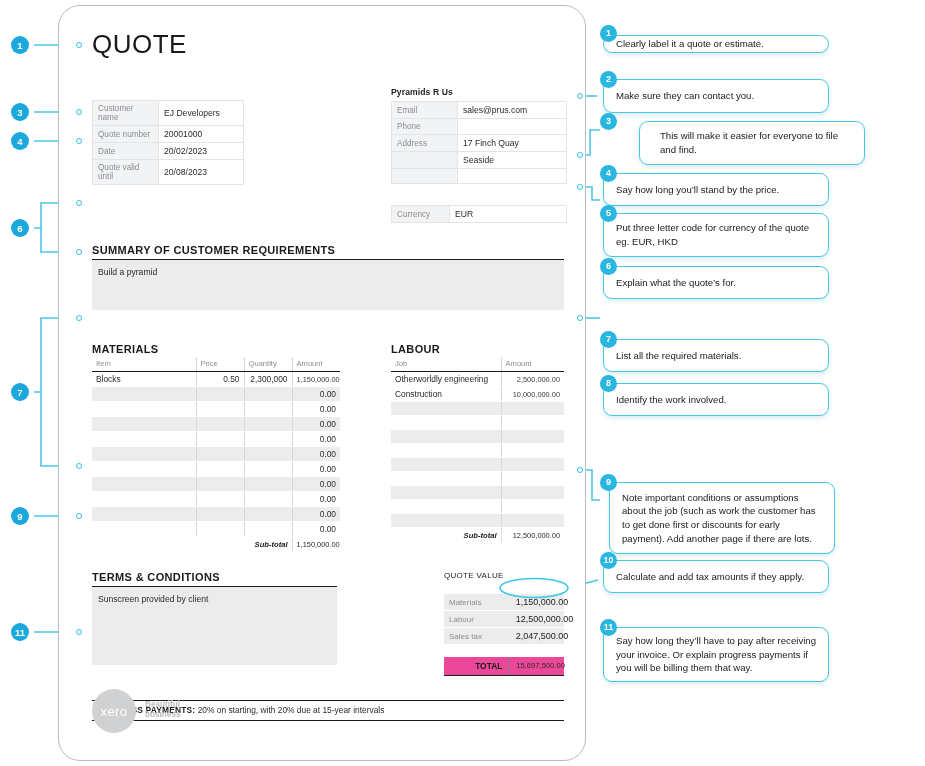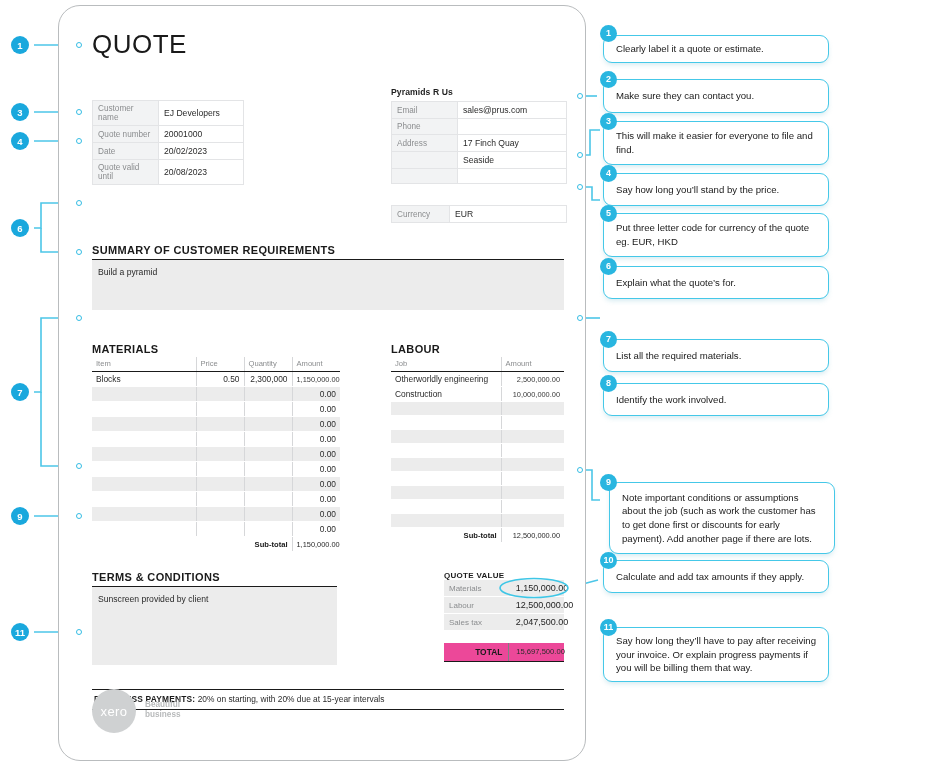--- a/index.html
+++ b/index.html
@@ -68,21 +68,21 @@
     border-bottom: 1px solid #ffffff;
   }
   .itbl tbody tr.alt td { background: #ececec; }
   .itbl td.num { font-size: 7.4px; color: #3a3a3a; }
   .itbl td.vline { border-left: 1px solid #d6d7d9; }
   .itbl th.vline { border-left: 1px solid #d6d7d9; }
   .subrow td {
     border-top: 1.4px solid #1a1a1a; border-bottom: none;
     font-size: 7.6px; padding-top: 3px; background: #fff !important;
   }
-  .subrow td.lab { font-weight: bold; color: #1a1a1a; text-align: right; }
+  .subrow td.lab { font-weight: bold; color: #1a1a1a; text-align: right; font-style: italic; }
   .subrow td.amt { font-size: 7.4px; color: #2b2b2b; }
 
   
   .qv { width: 100%; border-collapse: collapse; table-layout: fixed; }
   .qv td {
     font-size: 8px; padding: 3px 5px; height: 16px;
     border-bottom: 1px solid #fff;
   }
   .qv td.k { background: #ececec; color: #8b8d8f; width: 54%; }
   .qv td.v { background: #ececec; color: #232323; font-size: 9px; text-align: left; padding-left: 7px; }
@@ -415,21 +415,21 @@
 
       <div style="display:flex; margin-top:20px;">
         <div style="width:245px;">
           <div class="sec-head thin">TERMS &amp; CONDITIONS</div>
           <div class="grey-box" style="height:78px;">
             <div class="txt">Sunscreen provided by client</div>
           </div>
         </div>
 
         <div style="width:120px; margin-left:107px;">
-          <div style="font-size:8px; font-weight:bold; color:#1a1a1a; letter-spacing:0.3px; padding-bottom:0;">QUOTE VALUE</div>
+          <div style="font-size:8px; font-weight:normal; color:#1a1a1a; letter-spacing:0.3px; padding-bottom:14px;">QUOTE VALUE</div>
           <table class="qv">
             <tbody>
               <tr>
                 <td class="k">Materials</td>
                 <td class="v">1,150,000.00</td>
               </tr>
               <tr>
                 <td class="k">Labour</td>
                 <td class="v">12,500,000.00</td>
               </tr>
@@ -488,31 +488,31 @@
   <div class="endcirc" style="left:76px; top:463px;"></div>
   <div class="endcirc" style="left:76px; top:513px;"></div>
   <div class="endcirc" style="left:76px; top:629px;"></div>
 
   <div class="endcirc" style="left:577px; top:93px;"></div>
   <div class="endcirc" style="left:577px; top:152px;"></div>
   <div class="endcirc" style="left:577px; top:184px;"></div>
   <div class="endcirc" style="left:577px; top:315px;"></div>
   <div class="endcirc" style="left:577px; top:467px;"></div>
 
-  <div class="callout" style="left:603px; top:35px; width:226px; height:28px;">
+  <div class="callout" style="left:603px; top:35px; width:226px; height:18px;">
     <div class="ctxt">Clearly label it a quote or estimate.</div>
   </div>
   <div class="badge" style="left:600px; top:25px;">1</div>
 
   <div class="callout" style="left:603px; top:79px; width:226px; height:34px;">
     <div class="ctxt">Make sure they can contact you.</div>
   </div>
   <div class="badge" style="left:600px; top:71px;">2</div>
 
-  <div class="callout" style="left:603px; top:121px; width:226px; height:44px;">
+  <div class="callout" style="left:639px; top:121px; width:226px; height:44px;padding-left:8px;">
     <div class="ctxt">This will make it easier for everyone to file and find.</div>
   </div>
   <div class="badge" style="left:600px; top:113px;">3</div>
 
   <div class="callout" style="left:603px; top:173px; width:226px; height:33px;">
     <div class="ctxt">Say how long you’ll stand by the price.</div>
   </div>
   <div class="badge" style="left:600px; top:165px;">4</div>
 
   <div class="callout" style="left:603px; top:213px; width:226px; height:44px;">

